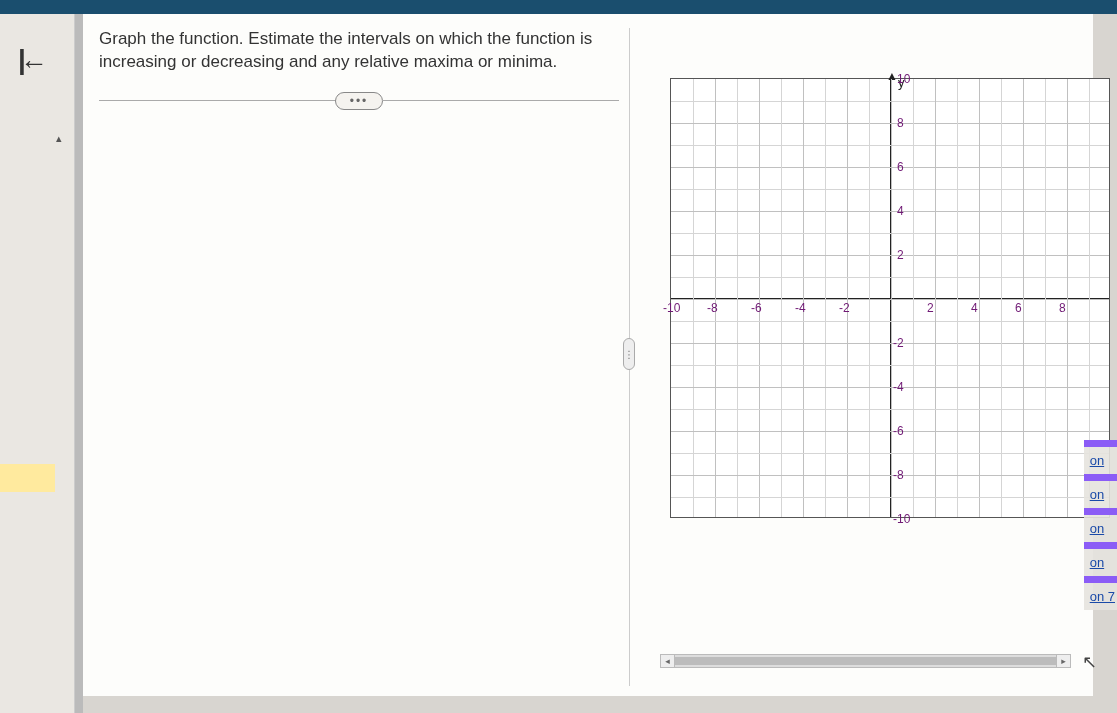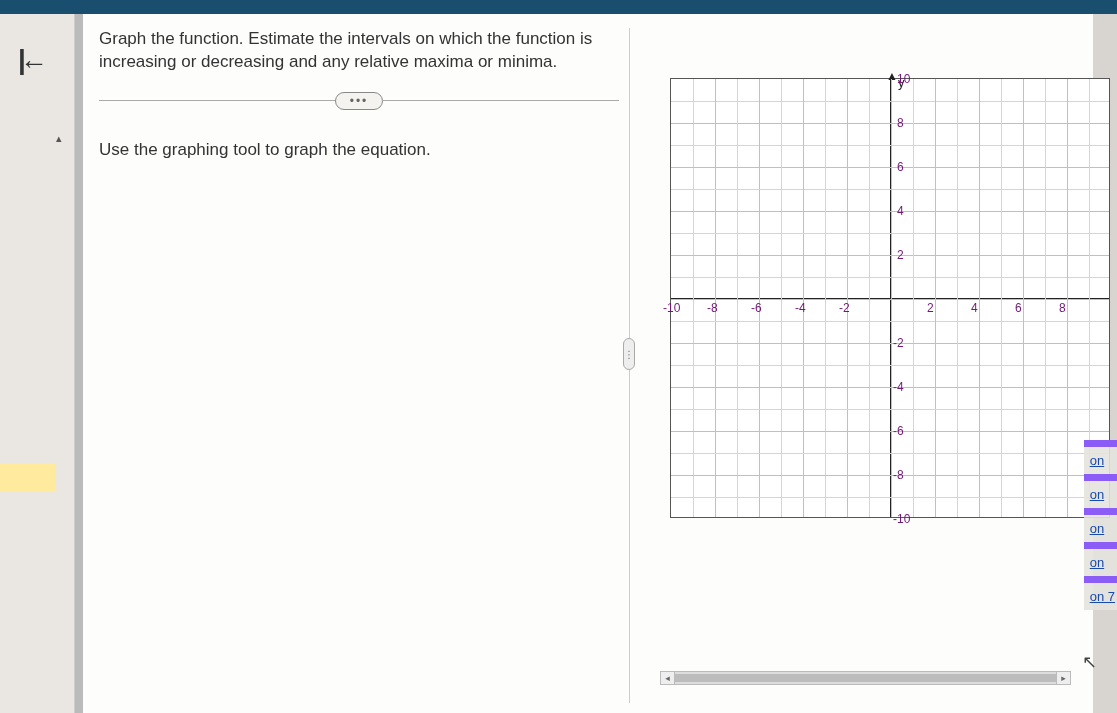--- a/index.html
+++ b/index.html
@@ -14,21 +14,21 @@
 .top-bar { position: absolute; top:0; left:0; right:0; height:14px; background:#1a4e6e;}
 .nav-col {
   position:absolute; left:0; top:14px; bottom:0; width:75px; background:#eae7e2;
   border-right:1px solid #ccc;
 }
 .back-btn { position:absolute; top:30px; left:18px; font-size:28px; color:#333; font-weight:bold; letter-spacing:-6px;}
 .up-caret { position:absolute; top:118px; left:56px; font-size:11px; color:#555;}
 .left-highlight { position:absolute; left:0; top:450px; width:55px; height:28px; background:#ffea9e;}
 .scroll-col { position:absolute; left:75px; top:14px; bottom:0; width:8px; background:#bbb;}
 .main {
-  position:absolute; left:83px; top:14px; bottom:0; width:1010px;
+  position:absolute; left:83px; top:14px; bottom:17px; width:1010px;
   background:#fdfdfb;
   padding: 14px 12px 10px 16px;
 }
 .content-wrap { display:flex; height:100%;}
 .left-pane { width:530px; position:relative; padding-right:10px;}
 .instructions { font-size:17px; color:#333; line-height:1.35; margin-bottom:18px;}
 .equation { font-size:18px; color:#222; margin-bottom:20px;}
 .divider-row { display:flex; align-items:center; margin-bottom:30px;}
 .div-line { flex:1; height:1px; background:#aaa;}
 .dots-pill {
@@ -100,21 +100,20 @@
 
 <div class="main">
  <div class="content-wrap">
   <div class="left-pane">
     <div class="instructions">Graph the function. Estimate the intervals on which the function is increasing or decreasing and any relative maxima or minima.</div>
     <div class="divider-row">
       <div class="div-line"></div>
       <div class="dots-pill">•••</div>
       <div class="div-line"></div>
     </div>
-    <div class="graph-instr">Use the graphing tool to graph the equation.</div>
   </div>
 
   <div class="center-divider">
     <div class="drag-handle">⋮</div>
   </div>
 
   <div class="right-pane">
     <div class="graph-area">
       <div class="y-arrow">▲</div>
       <div class="y-letter">y</div>

